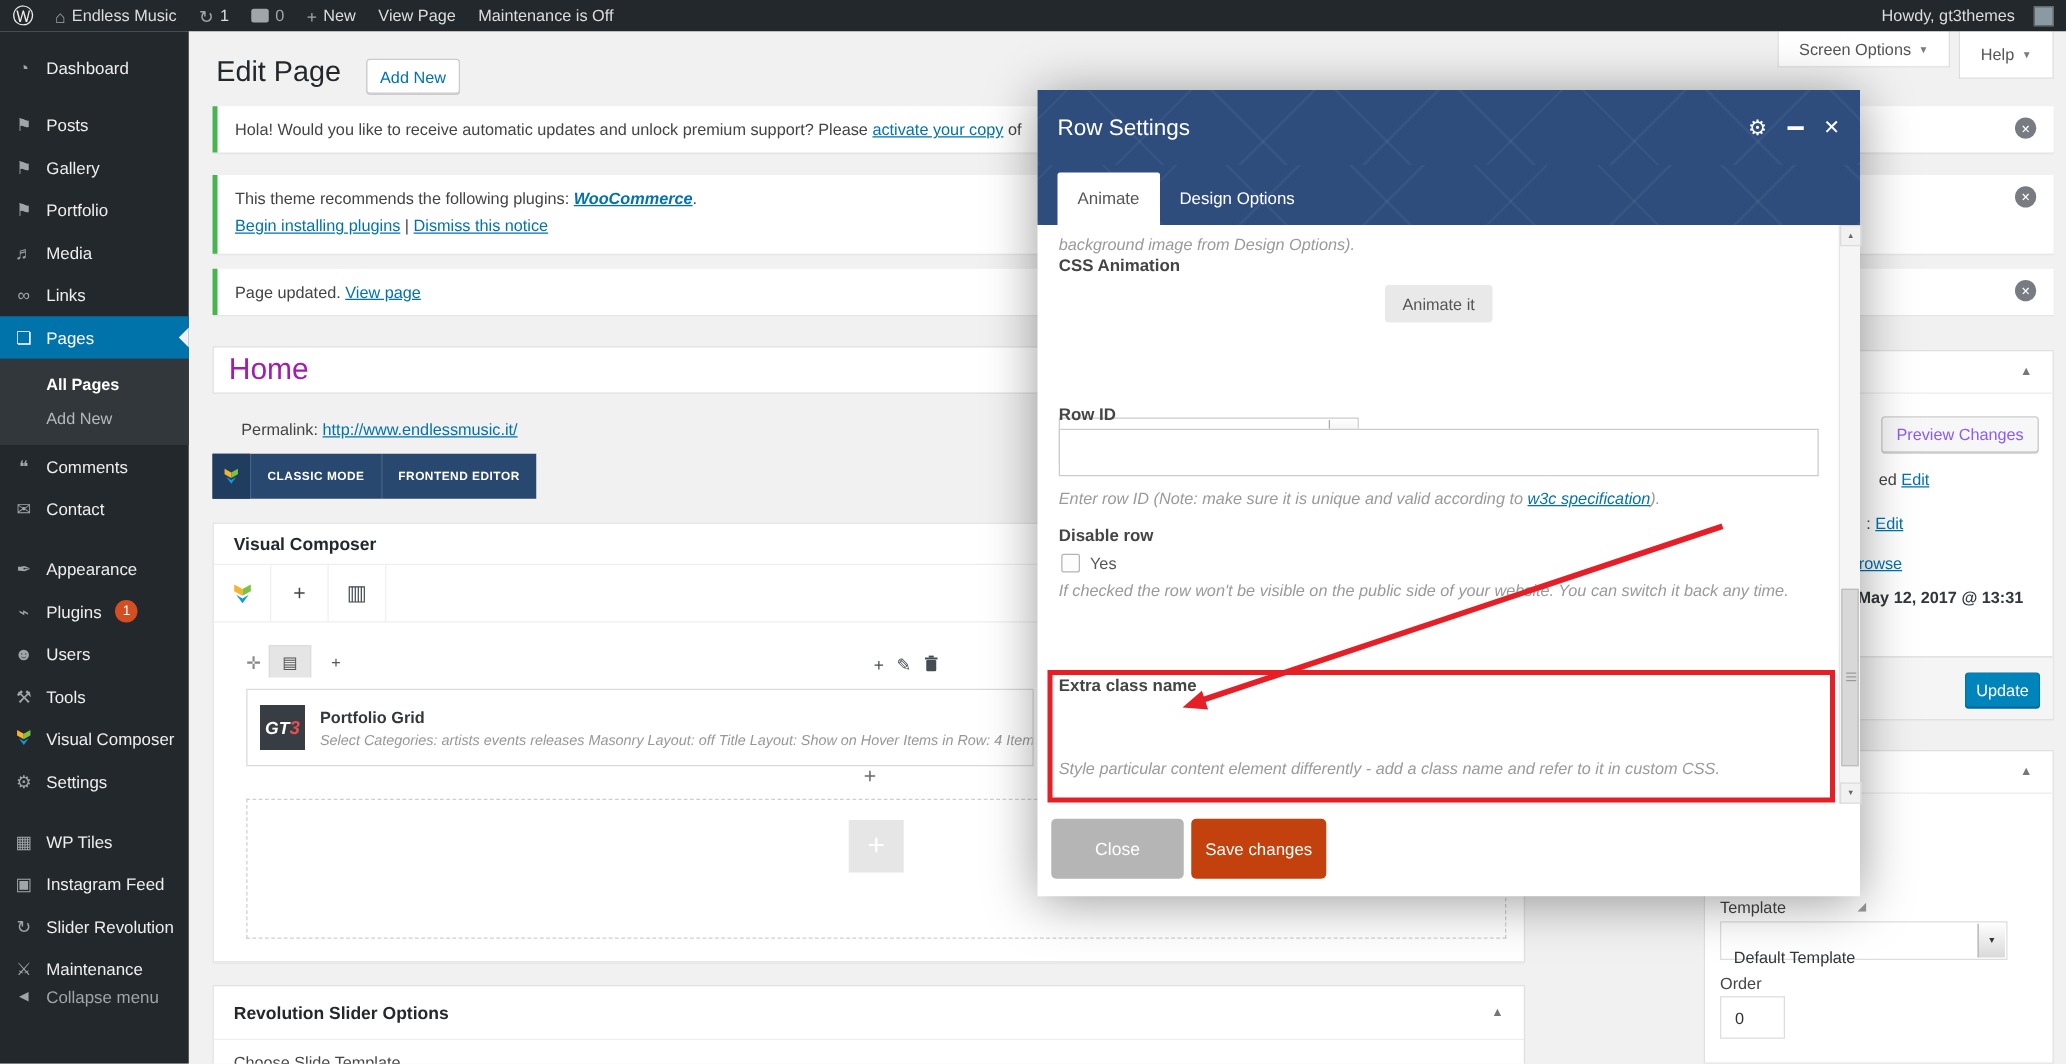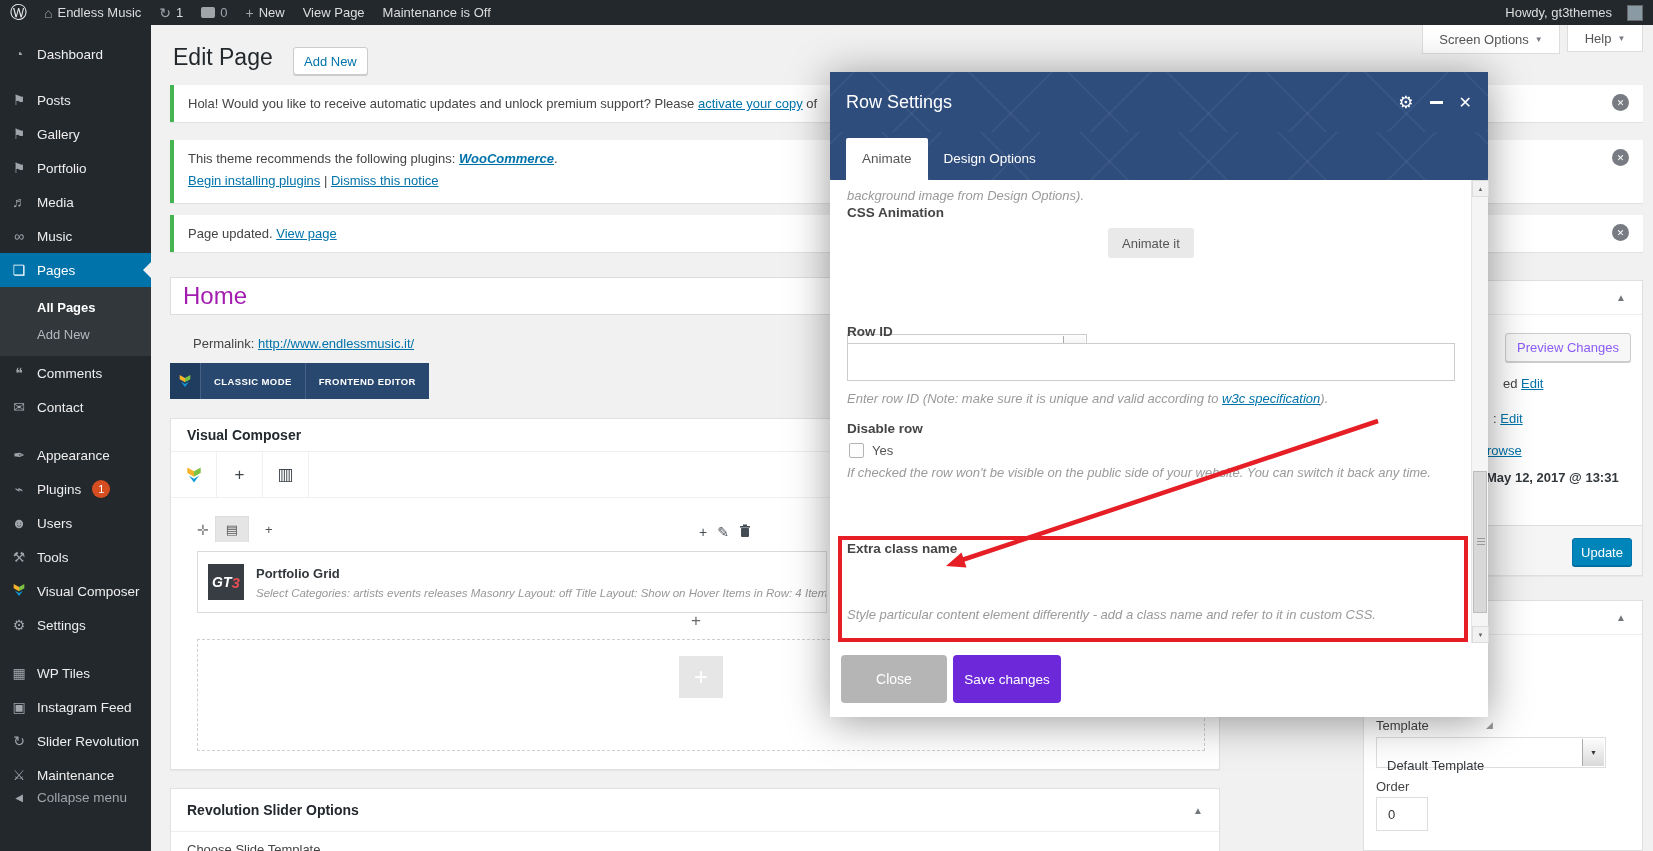--- a/index.html
+++ b/index.html
@@ -104,21 +104,21 @@
   .mh-icon { color:#fff; cursor:pointer; }
   #modal-tabs { height:48px; display:flex; align-items:flex-end; padding:0 16px; }
   .mtab { padding:13px 16px 14px; font-size:13.5px; color:#fff; cursor:pointer; }
   .mtab.active { background:#fff; color:#555; border-radius:2px 2px 0 0; }
   .m-label { font-weight:bold; color:#454545; font-size:13.5px; }
   .m-help { font-style:italic; color:#9a9a9a; font-size:13px; line-height:18px; }
   .m-input { border:1px solid #ccc; background:#fff; font-size:13px; color:#333; padding:0 11px;
     font-family:"Liberation Sans",sans-serif; }
   .btn-close { position:absolute; background:#b5b5b5; border:none; border-radius:4px; color:#fff;
     font-size:14px; cursor:pointer; }
-  .btn-save { position:absolute; background:#6d28d9; border:none; border-radius:4px; color:#fff;
+  .btn-save { position:absolute; background:#c2410c; border:none; border-radius:4px; color:#fff;
     font-size:13.5px; cursor:pointer; }
 
   
   #m-scroll { position:absolute; left:641px; top:108px; width:17px; height:463px; background:#f5f5f5; border-left:1px solid #e5e5e5; }
   .sb-btn { position:absolute; left:0; width:17px; height:17px; background:#f1f1f1; border:1px solid #dcdcdc;
     display:flex; align-items:center; justify-content:center; font-size:6px; color:#666; cursor:pointer; }
   #sb-thumb { position:absolute; left:1px; top:291px; width:14px; height:142px; background:#d8d8d8;
     border:1px solid #bdbdbd; cursor:grab; }
   #sb-thumb .grip { position:absolute; left:3px; top:66px; width:8px; border-top:1px solid #999;
     box-shadow:0 3px 0 #999, 0 6px 0 #999; height:1px; }
@@ -182,21 +182,21 @@
   <div class="menu-item">
     <span class="mi-icon">⚑</span>
     <span>Portfolio</span>
   </div>
   <div class="menu-item">
     <span class="mi-icon">♬</span>
     <span>Media</span>
   </div>
   <div class="menu-item">
     <span class="mi-icon">∞</span>
-    <span>Music</span>
+    <span>Links</span>
   </div>
   <div class="menu-item active">
     <span class="mi-icon">❏</span>
     <span>Pages</span>
     <span class="menu-arrow"></span>
   </div>
   <div id="submenu">
     <div class="submenu-item current">All Pages</div>
     <div class="submenu-item">Add New</div>
   </div>
@@ -258,21 +258,21 @@
   <div class="menu-item" style="position:absolute; top:755px; width:151px; color:#a0a5aa">
     <span class="mi-icon" style="font-size:10px">◀</span>
     <span>Collapse menu</span>
   </div>
 </div>
 
 <div class="top-tab" style="left:1422px; top:25px; width:138px; height:29px;">
   <span>Screen Options</span>
   <span class="caret">▼</span>
 </div>
-<div class="top-tab" style="left:1567px; top:25px; width:76px; height:27px;">
+<div class="top-tab" style="left:1567px; top:25px; width:76px; height:38px;">
   <span>Help</span>
   <span class="caret">▼</span>
 </div>
 
 <div class="abs" style="left:173px; top:44px; font-size:23px; color:#23282d;">Edit Page</div>
 <div class="abs btn-secondary" style="left:293px; top:47px; height:28px; padding:0 10px; color:#0073aa; background:#fff;">Add New</div>
 
 <div class="notice" style="top:85px; height:37px;">
   <div style="padding:11px 40px 0 14px; white-space:nowrap; overflow:hidden;">
     <span>Hola! Would you like to receive automatic updates and unlock premium support? Please </span><a class="blue">activate your copy</a><span> of</span>

